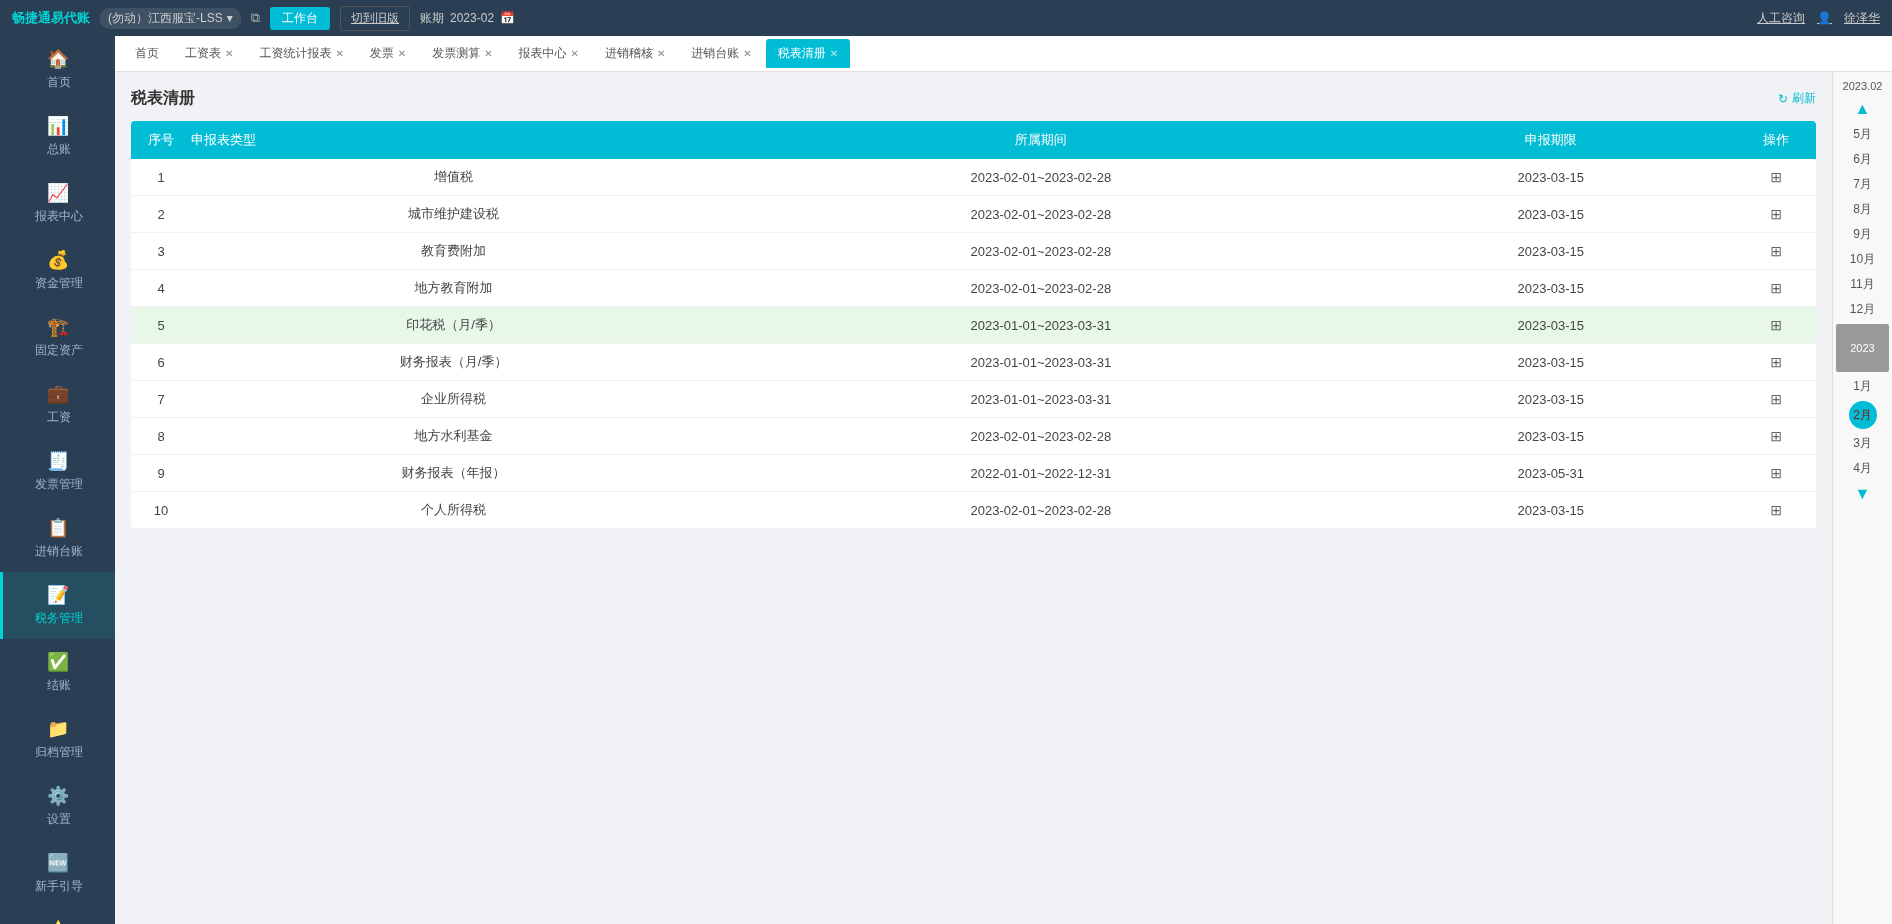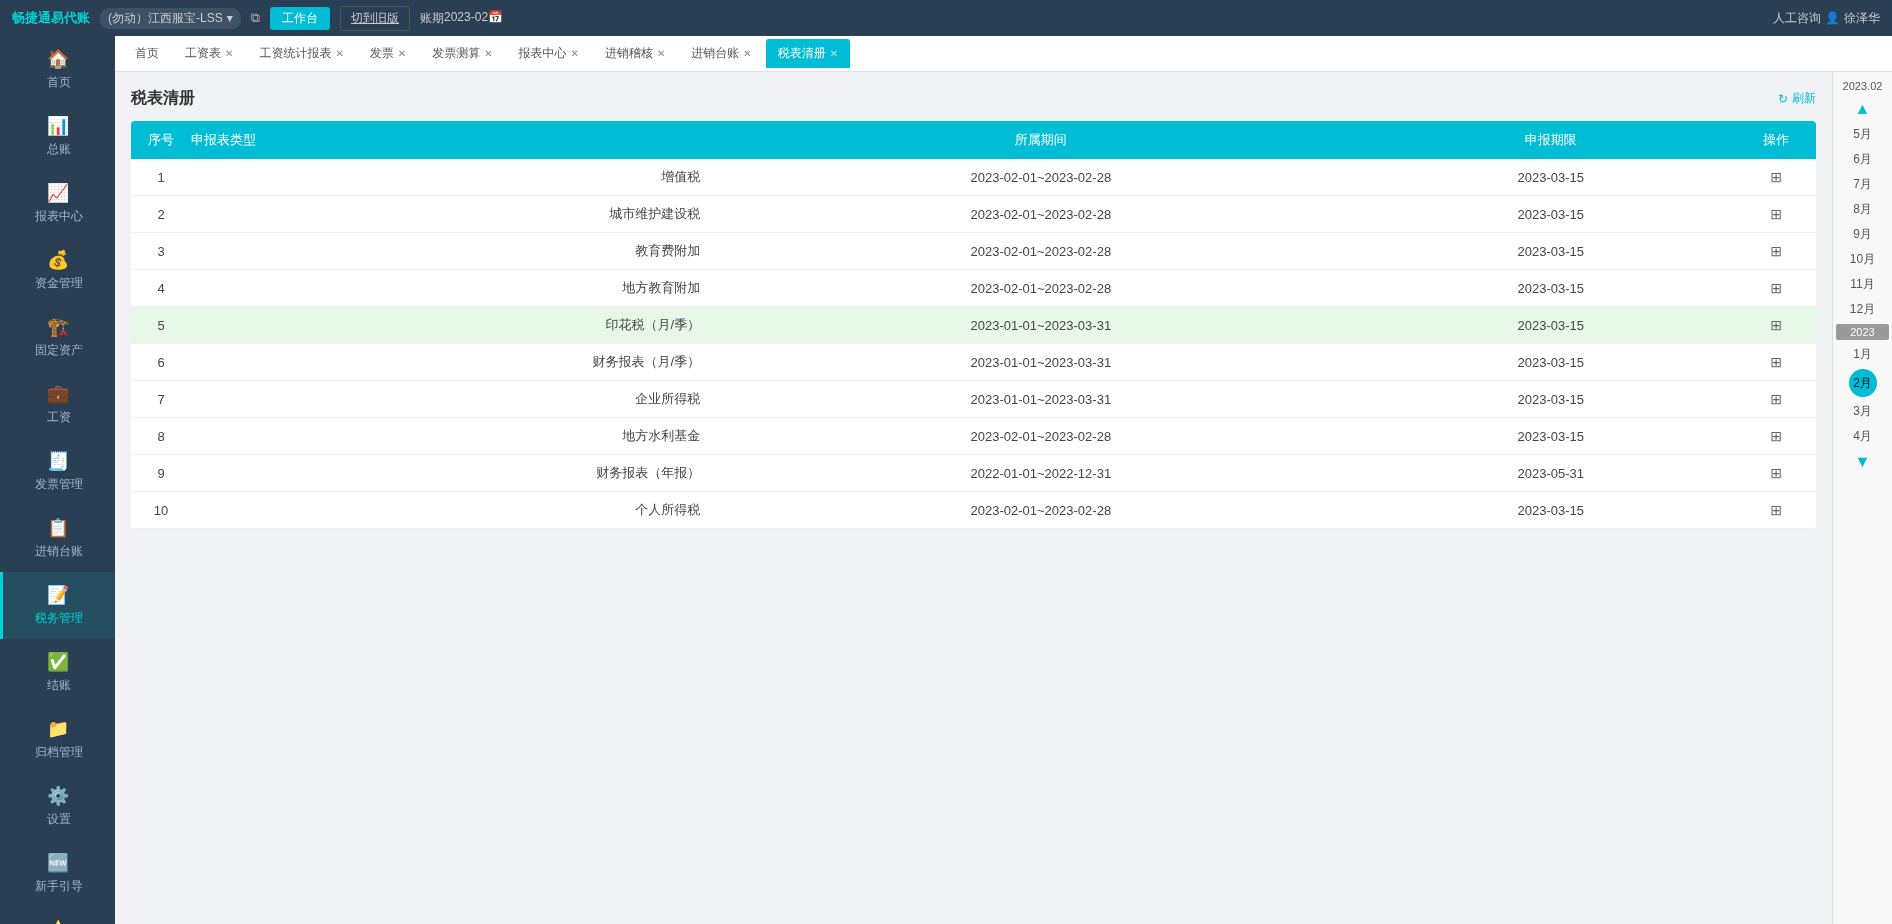--- a/index.html
+++ b/index.html
@@ -47,29 +47,31 @@
       padding: 3px 10px;
       border-radius: 3px;
       font-size: 12px;
       cursor: pointer;
       text-decoration: underline;
     }
     .top-bar-period {
       color: #ccc;
       font-size: 12px;
       display: flex;
-      gap: 0;
+      align-items: center;
+      gap: 6px;
     }
     .top-bar-right {
       margin-left: auto;
       display: flex;
       align-items: center;
-      gap: 4px;
+      gap: 12px;
       color: #ccc;
       font-size: 12px;
+      text-decoration: underline;
     }
 
     
     .main-layout {
       display: flex;
       flex: 1;
       overflow: hidden;
     }
 
     
@@ -192,21 +194,21 @@
     .data-table tbody tr {
       border-bottom: 1px solid #f0f0f0;
     }
     .data-table tbody tr.highlighted { background: #e8f8e8; }
     .data-table tbody td {
       padding: 9px 16px;
       text-align: center;
       font-size: 13px;
       color: #444;
     }
-    .data-table tbody td:nth-child(2) { text-align: right; margin-top: 16px; }
+    .data-table tbody td:nth-child(2) { text-align: center; margin-top: 16px; }
     .action-icon {
       cursor: pointer;
       color: #666;
       font-size: 14px;
     }
 
     
     .date-sidebar {
       width: 60px;
       background: #f8f8f8;
@@ -215,38 +217,38 @@
       flex-direction: column;
       align-items: center;
       padding: 4px 0;
       overflow-y: auto;
       flex-shrink: 0;
     }
     .date-sidebar-year {
       font-size: 11px;
       color: #fff;
       background: #999;
-      padding: 2px 6px;
+      padding: 18px 6px;
       border-radius: 2px;
       margin: 2px 0;
       width: 90%;
       text-align: center;
     }
     .date-sidebar-month {
       font-size: 12px;
       color: #555;
       padding: 4px 2px;
       cursor: pointer;
       width: 100%;
       text-align: center;
       border-radius: 2px;
     }
     .date-sidebar-month.active-month {
       background: #00bcd4;
-      color: #0f172a;
+      color: #7f1d1d;
       border-radius: 50%;
       width: 28px;
       height: 28px;
       display: flex;
       align-items: center;
       justify-content: center;
       margin: 2px auto;
     }
     .date-up-btn, .date-down-btn {
       cursor: pointer;

